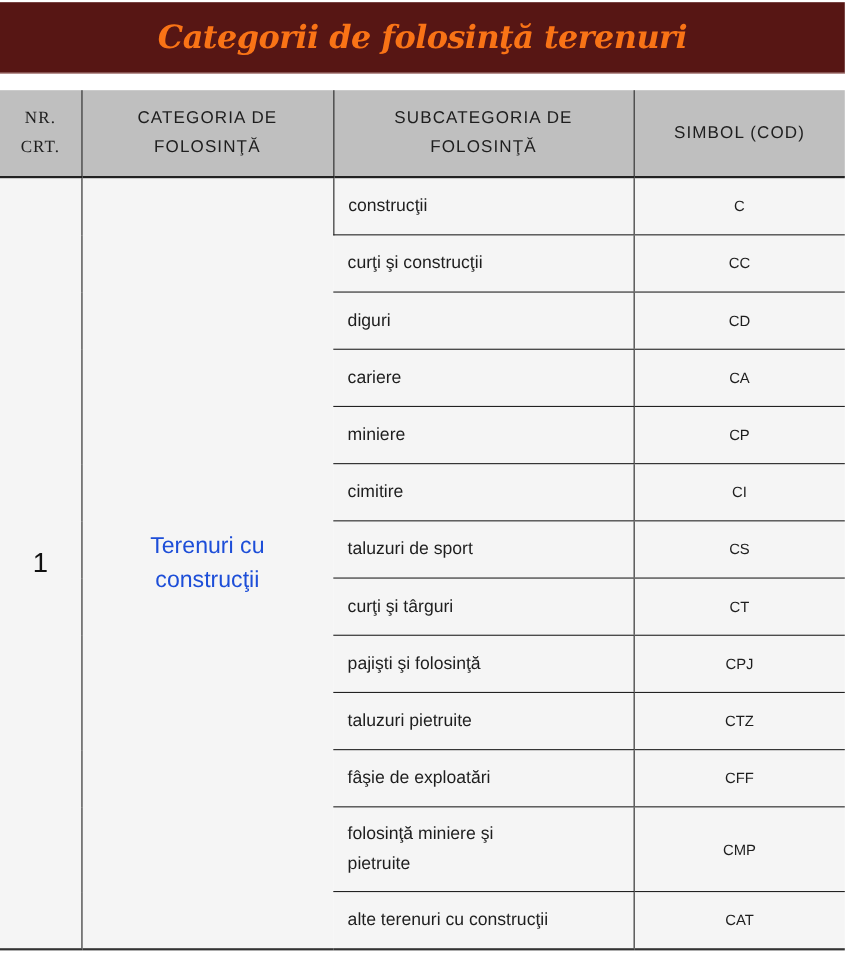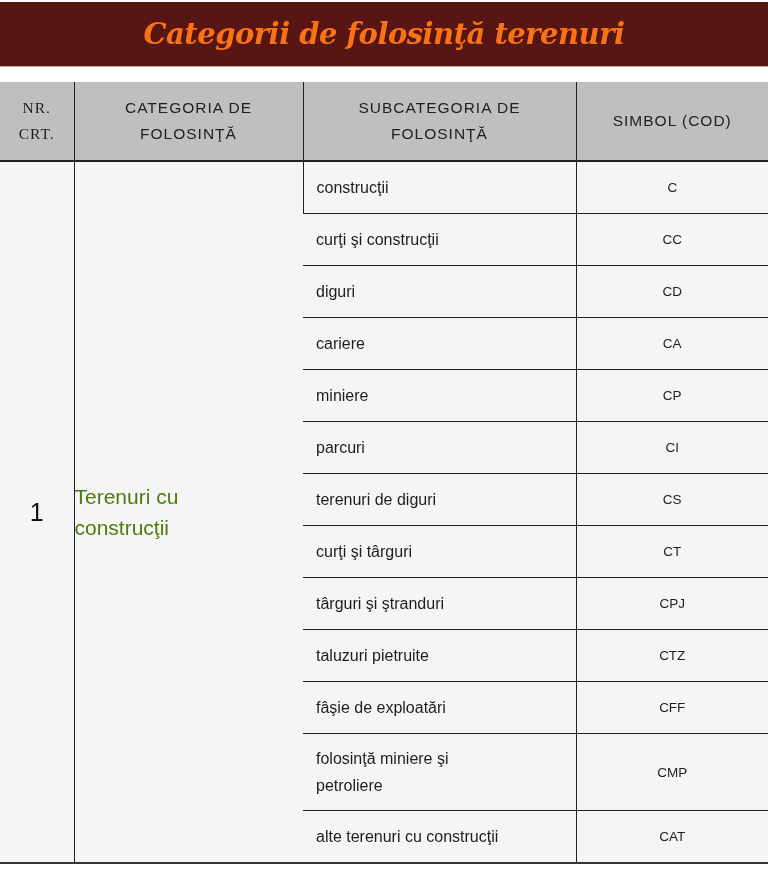--- a/index.html
+++ b/index.html
@@ -48,22 +48,22 @@
   }
   td.sub.tall { height: 76px; line-height: 27px; }
   td.code {
     text-align: center; font-size: 13.5px; color: #1e1e1e;
   }
   td.nr {
     text-align: center; vertical-align: middle;
     font-size: 25px; color: #111;
   }
   td.cat {
-    vertical-align: middle;
-    font-size: 21px; line-height: 31px; color: #4d7c0f;
+    text-align: center; vertical-align: middle;
+    font-size: 21px; line-height: 31px; color: #1d4ed8;
   }
   tr:last-child td { border-bottom: 2.5px solid #333; }
   td.nr, td.cat { border-bottom: 2.5px solid #333; }
 </style>
 </head>
 <body>
 
 <div class="banner">
   <span class="banner-title">Categorii de folosinţă terenuri</span>
 </div>
@@ -114,47 +114,47 @@
     </tr>
     <tr>
       <td class="sub">cariere</td>
       <td class="code">CA</td>
     </tr>
     <tr>
       <td class="sub">miniere</td>
       <td class="code">CP</td>
     </tr>
     <tr>
-      <td class="sub">parcuri</td>
+      <td class="sub">cimitire</td>
       <td class="code">CI</td>
     </tr>
     <tr>
-      <td class="sub">terenuri de diguri</td>
+      <td class="sub">taluzuri de sport</td>
       <td class="code">CS</td>
     </tr>
     <tr>
       <td class="sub">curţi şi târguri</td>
       <td class="code">CT</td>
     </tr>
     <tr>
-      <td class="sub">târguri şi ştranduri</td>
+      <td class="sub">pajişti şi folosinţă</td>
       <td class="code">CPJ</td>
     </tr>
     <tr>
       <td class="sub">taluzuri pietruite</td>
       <td class="code">CTZ</td>
     </tr>
     <tr>
       <td class="sub">fâşie de exploatări</td>
       <td class="code">CFF</td>
     </tr>
     <tr>
       <td class="sub tall">
         <div>folosinţă miniere şi</div>
-        <div>petroliere</div>
+        <div>pietruite</div>
       </td>
       <td class="code">CMP</td>
     </tr>
     <tr>
       <td class="sub">alte terenuri cu construcţii</td>
       <td class="code">CAT</td>
     </tr>
   </tbody>
 </table>
 

